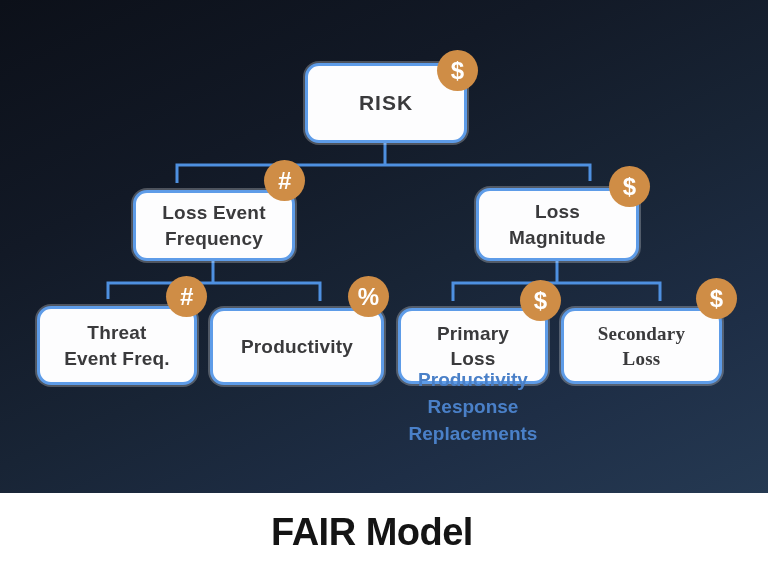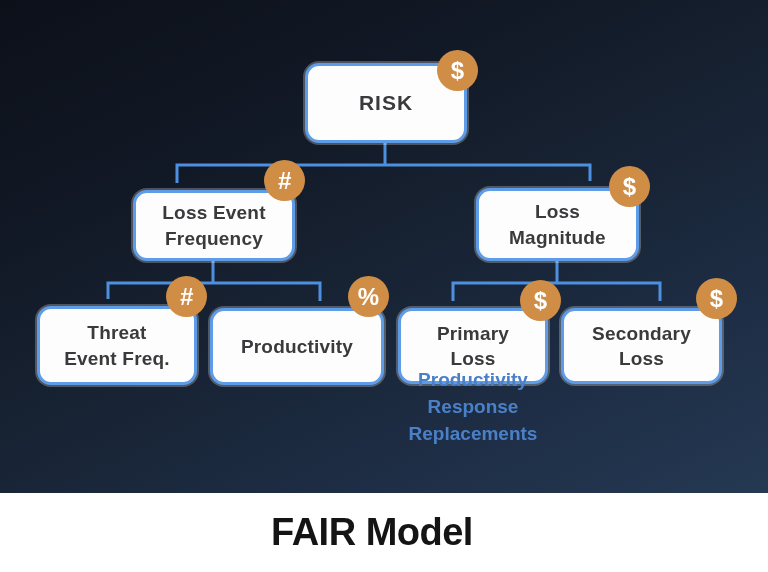--- a/index.html
+++ b/index.html
@@ -25,21 +25,21 @@
     font-weight:bold;color:#3a3a3c;font-size:19px;line-height:1.32;
     text-align:center;white-space:pre-line;letter-spacing:0.2px;
   }
   #node-risk{left:305px;top:54px;width:162px;height:80px;}
   #node-risk .node-label{font-size:21px;letter-spacing:1px;}
   #node-lef{left:133px;top:181px;width:162px;height:71px;}
   #node-lm{left:476px;top:179px;width:163px;height:73px;}
   #node-tef{left:37px;top:297px;width:160px;height:79px;}
   #node-vul{left:210px;top:299px;width:174px;height:77px;}
   #node-pl{left:398px;top:299px;width:150px;height:76px;}
-  #node-sl{left:561px;top:299px;width:161px;height:76px;}
+  #node-sl{left:561px;top:299px;width:161px;height:76px;font-family:Liberation Serif, serif;}
   .badge{
     position:absolute;width:41px;height:41px;border-radius:50%;
     background:var(--badge-orange,#cf8d46);
     display:flex;align-items:center;justify-content:center;z-index:3;
     color:#fff;font-weight:bold;font-size:24px;
   }
   .badge.hash{font-style:italic;}
   #badge-risk{left:437px;top:50px;}
   #badge-lef{left:264px;top:160px;}
   #badge-lm{left:609px;top:166px;}

